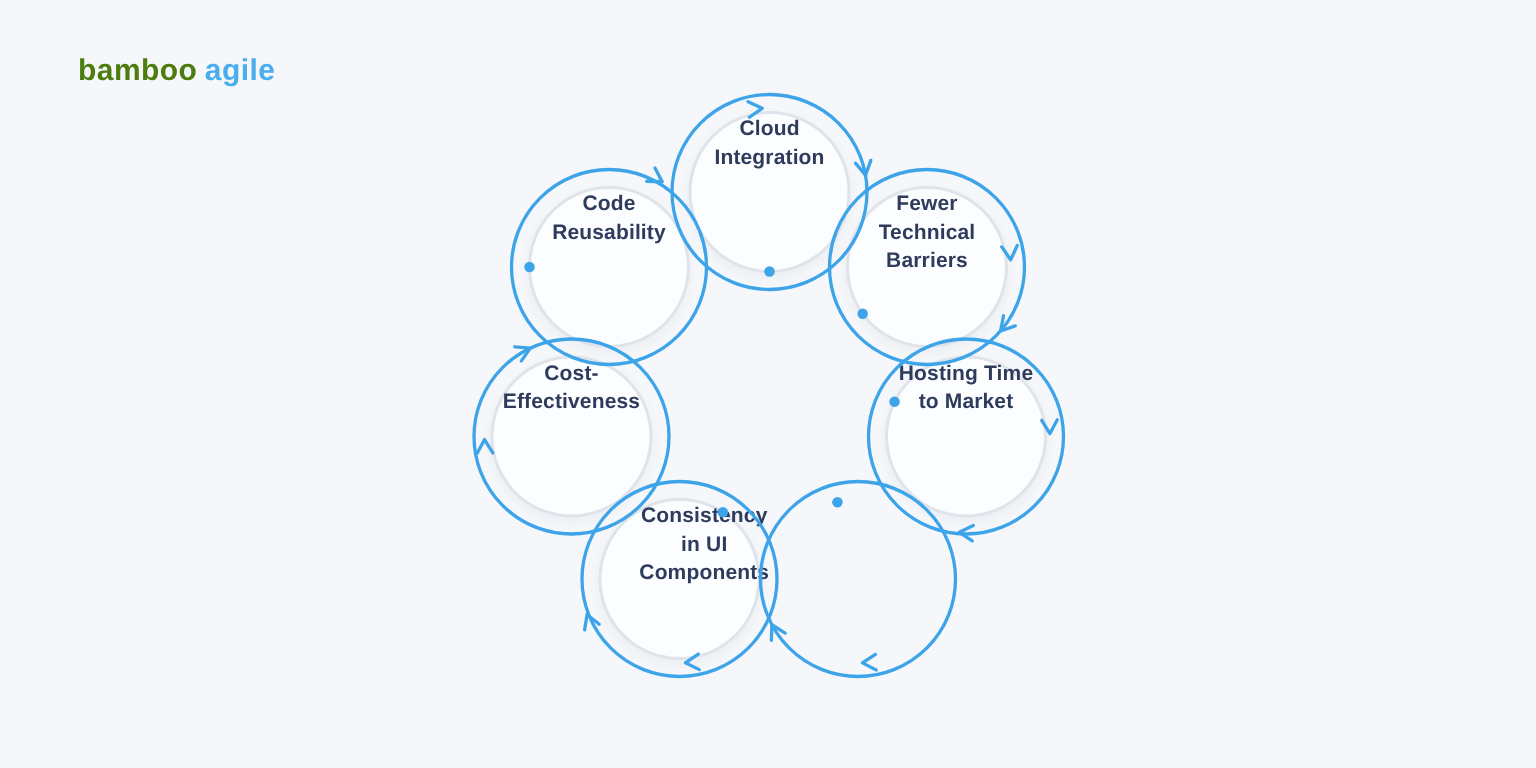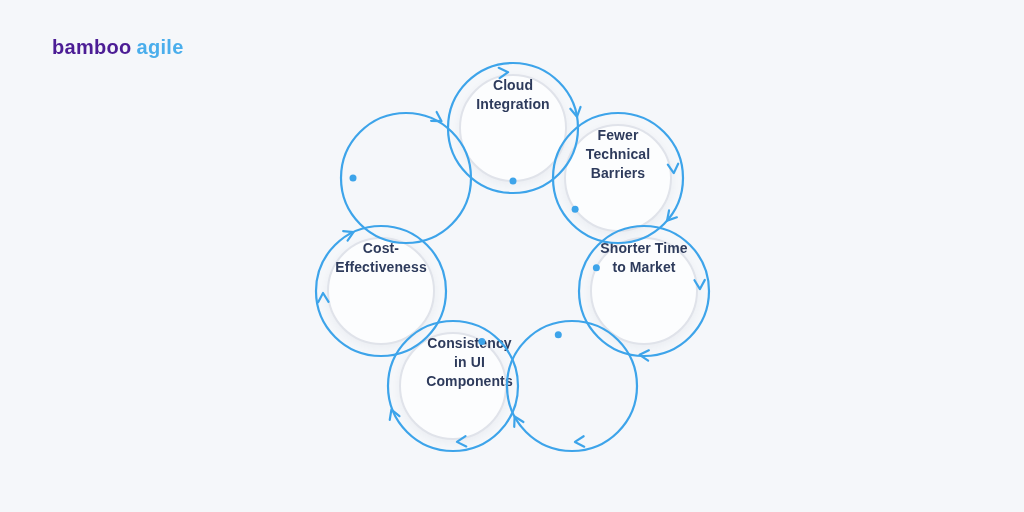--- a/index.html
+++ b/index.html
@@ -44,45 +44,49 @@
     inset: 0;
     z-index: 2;
     pointer-events: none;
   }
 </style>
 </head>
 <body style="background: rgb(245, 247, 250);">
 
 <div class="stage">
   <div class="logo">
-    <span class="part1" style="color: #4c1d95;">bamboo</span><span class="part2" style="color: rgb(74, 174, 236);">agile</span>
+    <span class="part1" style="color: #4d7c0f;">bamboo</span><span class="part2" style="color: rgb(74, 174, 236);">agile</span>
   </div>
 
   <div class="nodes-layer">
       <div class="node" style="left: 459px; top: 74px; width: 108px; height: 108px; background: rgb(252, 253, 254); border: 2px solid rgb(224, 227, 234);">
         <div class="label" style="color: rgb(46, 59, 92);">Cloud
 Integration</div>
       </div>
       <div class="node" style="left: 564px; top: 124px; width: 108px; height: 108px; background: rgb(252, 253, 254); border: 2px solid rgb(224, 227, 234);">
         <div class="label" style="color: rgb(46, 59, 92);">Fewer
 Technical
 Barriers</div>
       </div>
       <div class="node" style="left: 590px; top: 237px; width: 108px; height: 108px; background: rgb(252, 253, 254); border: 2px solid rgb(224, 227, 234);">
-        <div class="label" style="color: rgb(46, 59, 92);">Shorter Time
+        <div class="label" style="color: rgb(46, 59, 92);">Hosting Time
 to Market</div>
       </div>
       <div class="node" style="left: 399px; top: 332px; width: 108px; height: 108px; background: rgb(252, 253, 254); border: 2px solid rgb(224, 227, 234);">
         <div class="label" style="color: rgb(46, 59, 92); margin-left: 33px;">Consistency
 in UI
 Components</div>
       </div>
       <div class="node" style="left: 327px; top: 237px; width: 108px; height: 108px; background: rgb(252, 253, 254); border: 2px solid rgb(224, 227, 234);">
         <div class="label" style="color: rgb(46, 59, 92);">Cost-
 Effectiveness</div>
+      </div>
+      <div class="node" style="left: 352px; top: 124px; width: 108px; height: 108px; background: rgb(252, 253, 254); border: 2px solid rgb(224, 227, 234);">
+        <div class="label" style="color: rgb(46, 59, 92);">Code
+Reusability</div>
       </div>
     </div>
 
   <svg class="flow-layer" width="1024" height="512" viewBox="0 0 1024 512" xmlns="http://www.w3.org/2000/svg">
       <circle cx="513" cy="128" r="65" fill="none" stroke="#3da4ea" stroke-width="2.2"></circle>
       <circle cx="618" cy="178" r="65" fill="none" stroke="#3da4ea" stroke-width="2.2"></circle>
       <circle cx="644" cy="291" r="65" fill="none" stroke="#3da4ea" stroke-width="2.2"></circle>
       <circle cx="572" cy="386" r="65" fill="none" stroke="#3da4ea" stroke-width="2.2"></circle>
       <circle cx="453" cy="386" r="65" fill="none" stroke="#3da4ea" stroke-width="2.2"></circle>
       <circle cx="381" cy="291" r="65" fill="none" stroke="#3da4ea" stroke-width="2.2"></circle>

